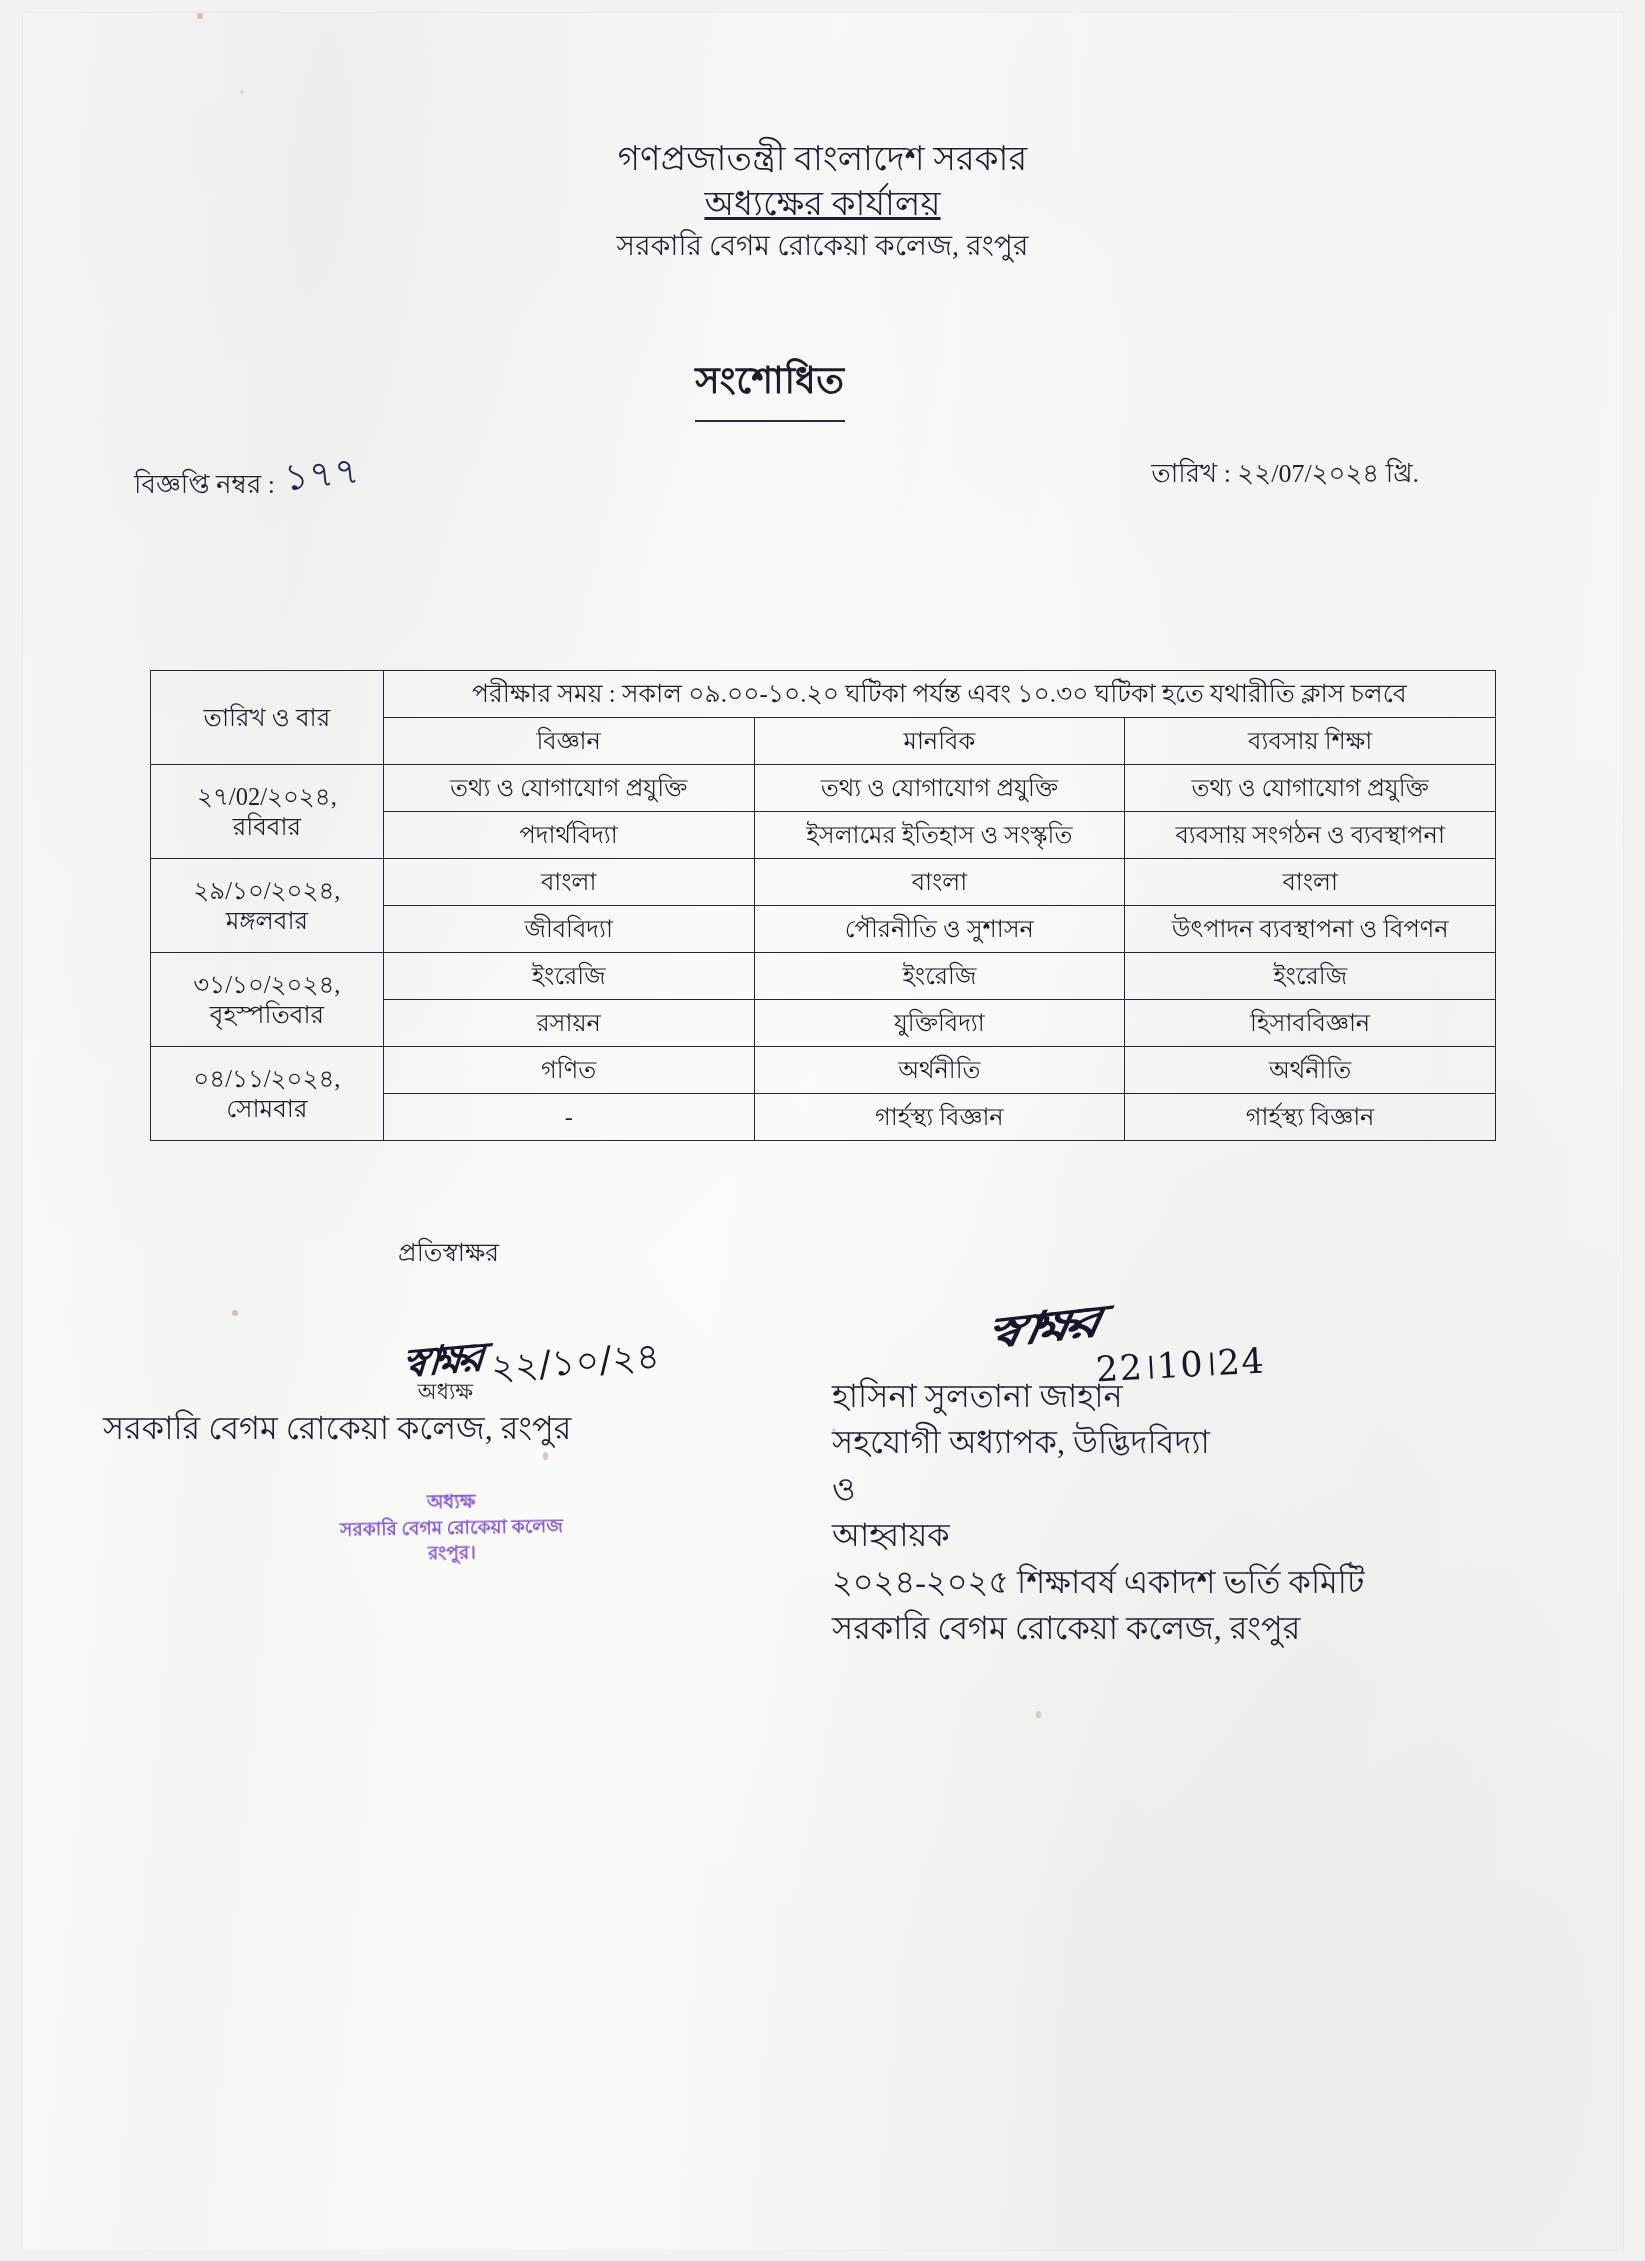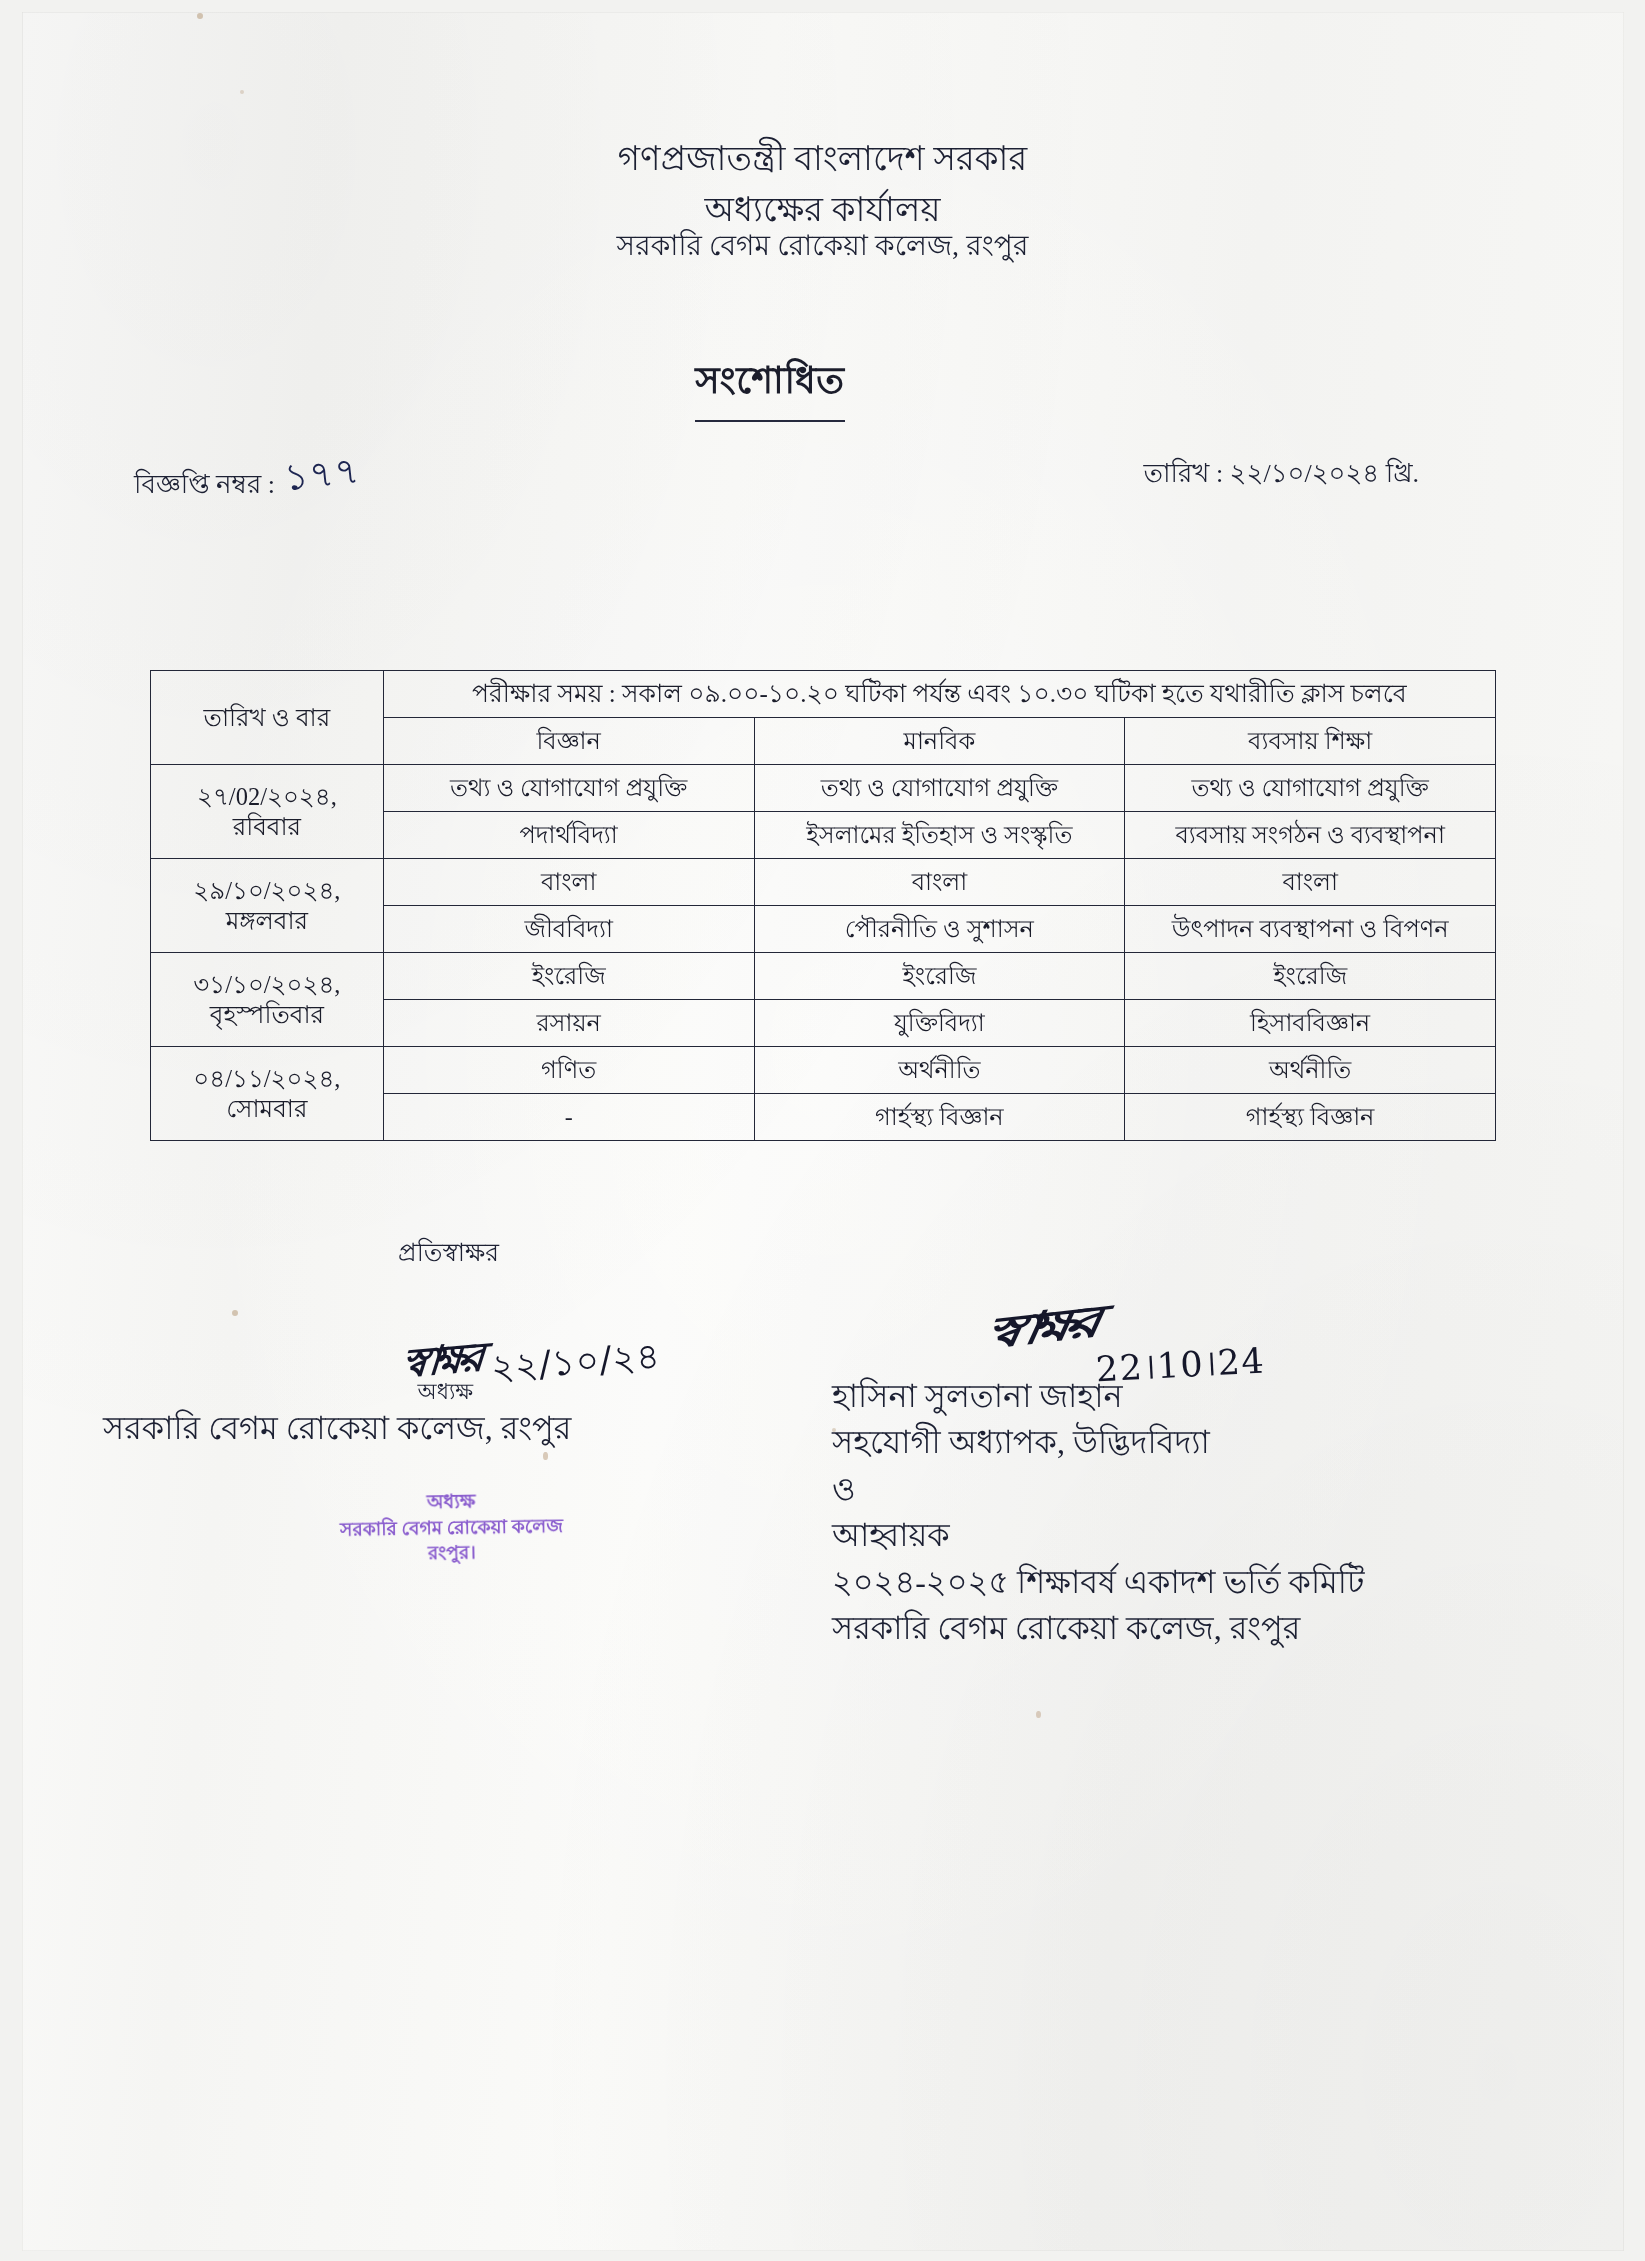--- a/index.html
+++ b/index.html
@@ -38,21 +38,21 @@
   .ink{ color:#1c2033; }
 
   
   .hdr{
     position:absolute; left:0; width:1645px;
     text-align:center;
     font-size:34px; line-height:1.05;
     letter-spacing:0.1px;
   }
   #hdr1{ top:141px; }
-  #hdr2{ top:192px; }
+  #hdr2{ top:186px;text-decoration:underline; }
   #hdr3{ top:231px; font-size:28px;}
 
   .title{
     position:absolute; top:351px; left:0; width:1540px;
     text-align:center;
   }
   .title span{
     display:inline-block;
     font-size:37px;
     font-weight:700;
@@ -211,21 +211,21 @@
   <div class="hdr ink" id="hdr2">অধ্যক্ষের কার্যালয়</div>
   <div class="hdr ink" id="hdr3">সরকারি বেগম রোকেয়া কলেজ, রংপুর</div>
 
   <div class="title">
     <span>সংশোধিত</span>
   </div>
 
   <div class="noticeno ink">
     <span>বিজ্ঞপ্তি নম্বর :</span><span class="hand-no">১৭৭</span>
   </div>
-  <div class="dateline ink">তারিখ : ২২/১০/২০২৪ খ্রি.</div>
+  <div class="dateline ink">তারিখ : ২২/07/২০২৪ খ্রি.</div>
 
 
   <table class="sched">
     <tbody>
       <tr>
         <td class="c-date" rowspan="2">তারিখ ও বার</td>
         <td class="timehdr" colspan="3">পরীক্ষার সময় : সকাল ০৯.০০-১০.২০ ঘটিকা পর্যন্ত এবং ১০.৩০ ঘটিকা হতে যথারীতি ক্লাস চলবে</td>
       </tr>
       <tr>
         <td class="c-sci colhdr">বিজ্ঞান</td>

